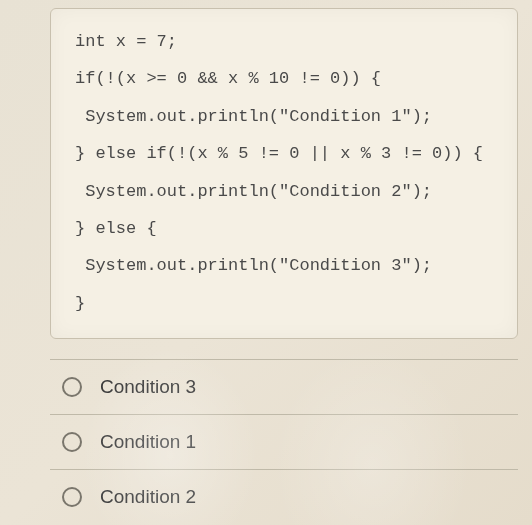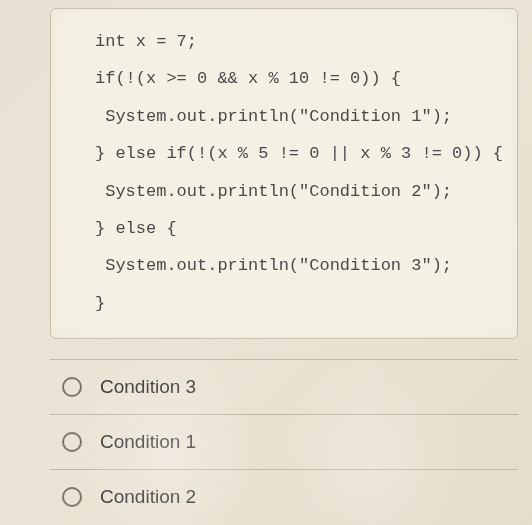--- a/index.html
+++ b/index.html
@@ -9,21 +9,21 @@
     background: linear-gradient(135deg, #e8e2d4 0%, #ebe4d6 50%, #e5dccb 100%);
     font-family: Arial, sans-serif;
     overflow: hidden;
     position: relative;
   }
   .code-box {
     background: #f5f0e4;
     border: 1px solid #c8c0ae;
     border-radius: 6px;
     margin: 8px 14px 20px 50px;
-    padding: 14px 18px 16px 44px;
+    padding: 14px 18px 16px 24px;
     font-family: "Courier New", monospace;
     font-size: 17px;
     color: #4a4a4a;
     line-height: 2.2;
     box-shadow: inset 0 0 20px rgba(0,0,0,0.04);
   }
   .code-line { white-space: pre; }
   .options {
     margin: 0 14px 0 50px;
   }

